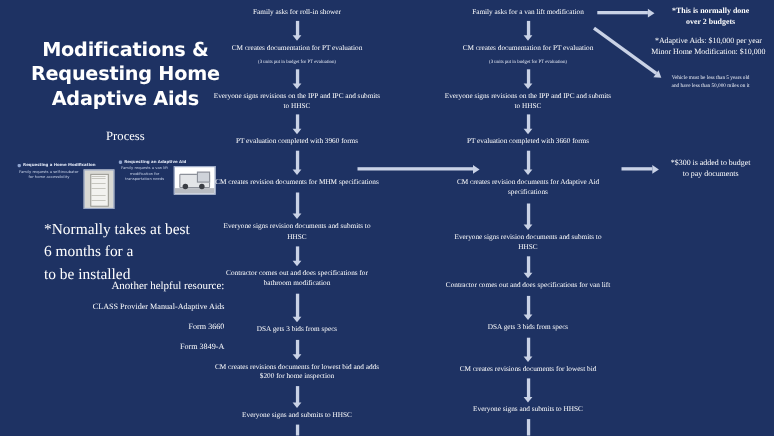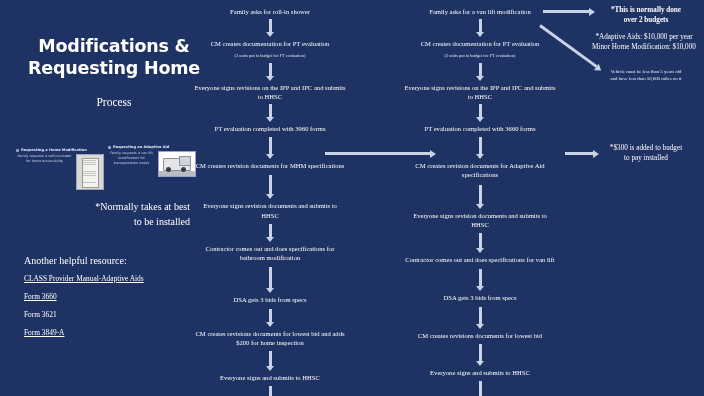--- a/index.html
+++ b/index.html
@@ -63,25 +63,25 @@
   #thumb-door .lines{position:absolute;left:6px;top:5px;width:13px;height:24px;
     background:repeating-linear-gradient(to bottom,#c6c6bf 0,#c6c6bf 0.5px,transparent 0.5px,transparent 2.2px);}
   #thumb-van{width:36px;height:24px;position:relative;overflow:hidden;background:#ffffff;}
   #thumb-van .body{position:absolute;left:4px;top:6px;width:26px;height:11px;background:#e3e5e8;border:0.5px solid #8d919a;border-radius:1px;}
   #thumb-van .cab{position:absolute;left:20px;top:4px;width:10px;height:8px;background:#cfd3da;border:0.5px solid #8d919a;}
   #thumb-van .w1{position:absolute;left:7px;top:15px;width:5px;height:5px;border-radius:50%;background:#3a3d44;}
   #thumb-van .w2{position:absolute;left:22px;top:15px;width:5px;height:5px;border-radius:50%;background:#3a3d44;}
   #thumb-van .grnd{position:absolute;left:0;top:19px;width:36px;height:5px;background:#b9bcc2;}
 
   
-  #note-months{left:40px;top:200px;width:150px;text-align:right;font-size:10px;line-height:1.45;font-family:Liberation Serif, serif;}
-  #resources{left:24px;top:255px;width:180px;text-align:left;}
+  #note-months{left:40px;top:200px;width:150px;text-align:left;font-size:14px;line-height:1.45;font-family:Liberation Serif, serif;}
+  #resources{left:24px;top:255px;width:180px;text-align:right;}
   #resources .rhead{font-size:10px;margin-bottom:9px;}
   #resources .rlink{font-size:7.4px;line-height:1.2;margin-bottom:9px;}
-  #resources .u{text-decoration:underline;}
+  #resources .u{}
 
   
   .col{position:absolute;width:160px;text-align:center;}
   #col-home{left:190px;top:0;}
   #col-aid{left:400px;top:0;}
   .node{
     font-size:6.6px;
     line-height:1.4;
     color:#ffffff;
     padding:0 4px;
@@ -126,20 +126,21 @@
 </style>
 </head>
 <body>
 
 <div class="stage">
 
   <div class="abs" id="title-block">
     <div class="main">
       <div>Modifications &amp;</div>
       <div>Requesting Home</div>
+      <div>Adaptive Aids</div>
     </div>
     <div class="sub">
       <div>Process</div>
     </div>
   </div>
 
   <div class="abs mini-card" id="card-home">
     <div class="hd">
       <span class="dot"></span>
       <span>Requesting a Home Modification</span>
@@ -165,35 +166,33 @@
         <div class="body"></div>
         <div class="cab"></div>
         <div class="w1"></div>
         <div class="w2"></div>
       </div>
     </div>
   </div>
 
   <div class="abs" id="note-months">
     <div>*Normally takes at best</div>
+    <div>6 months for a</div>
     <div>to be installed</div>
   </div>
 
   <div class="abs" id="resources">
     <div class="rhead">Another helpful resource:</div>
     <div class="rlink">
       <span class="u">CLASS Provider Manual-Adaptive Aids</span>
     </div>
     <div class="rlink">
       <span class="u">Form 3660</span>
     </div>
     <div class="rlink">
-      <span>Form 3621</span>
-    </div>
-    <div class="rlink">
       <span class="u">Form 3849-A</span>
     </div>
   </div>
 
   <div class="col" id="col-home">
     <div class="node" style="margin-top:7px;">Family asks for roll-in shower</div>
     <div class="vconn" style="height:14px;margin-top:3px;">
         <span class="shaft"></span>
         <span class="head"></span>
       </div>
@@ -319,16 +318,16 @@
   <div class="rnote" id="note-amounts">
     <div>*Adaptive Aids: $10,000 per year</div>
     <div>Minor Home Modification: $10,000</div>
   </div>
   <div class="rnote" id="note-vehicle">
     <div>Vehicle must be less than 5 years old</div>
     <div>and have less than 50,000 miles on it</div>
   </div>
   <div class="rnote" id="note-300">
     <div>*$300 is added to budget</div>
-    <div>to pay installed</div>
+    <div>to pay documents</div>
   </div>
 
 </div>
 
 </body></html>

